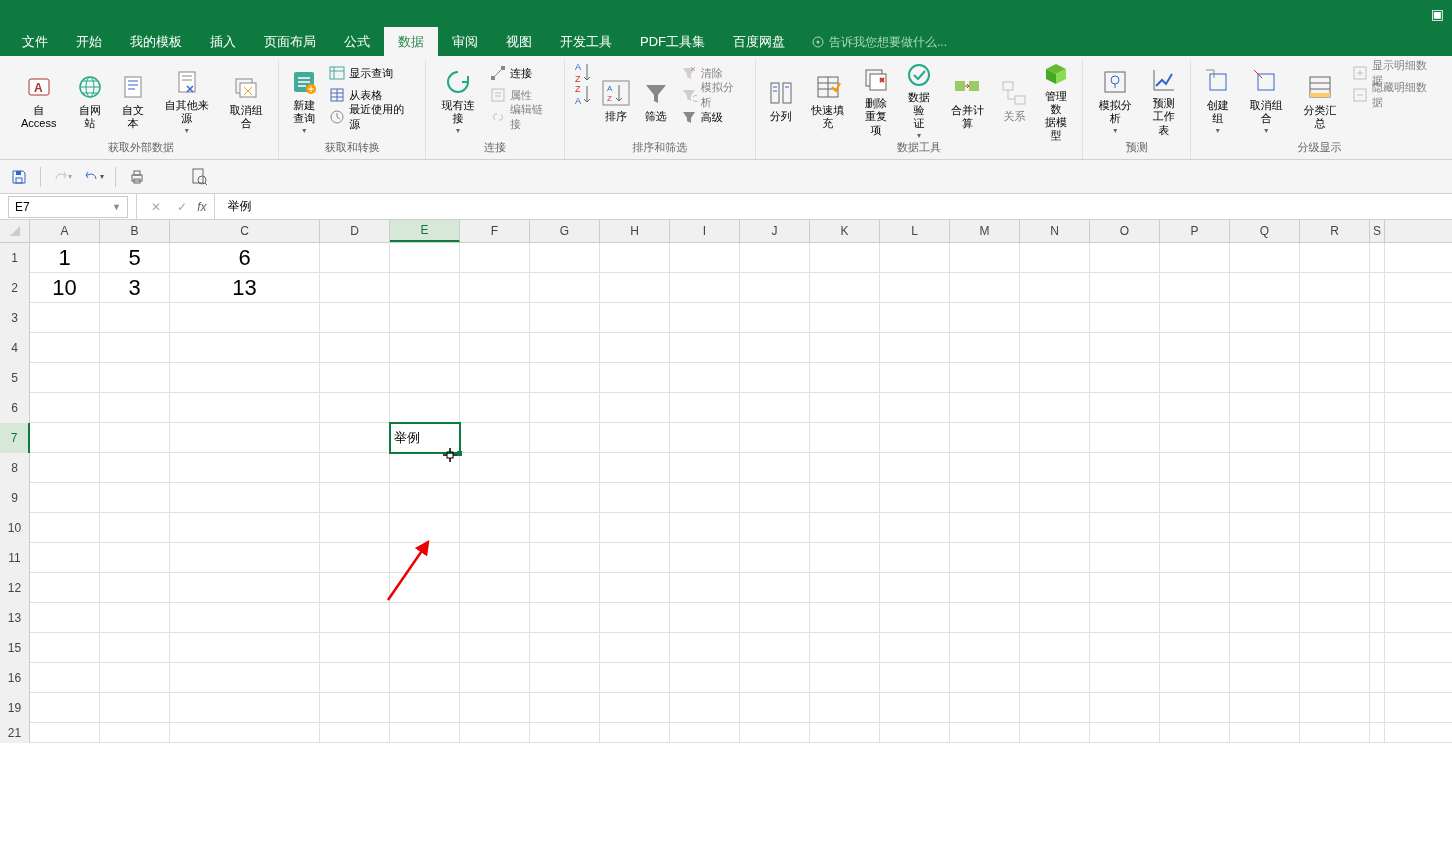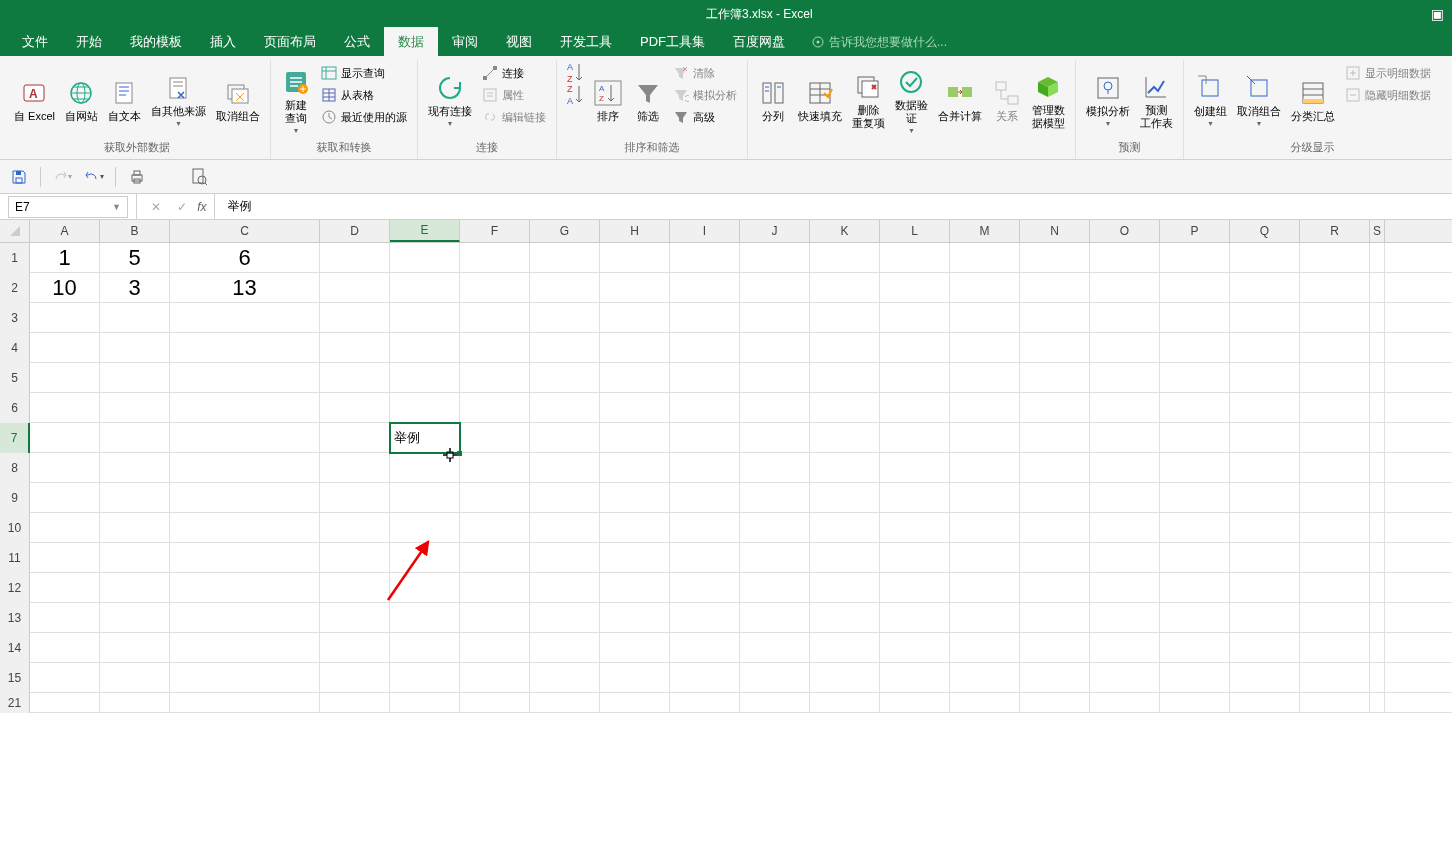--- a/index.html
+++ b/index.html
@@ -44,21 +44,20 @@
 .arrow-cursor { position: absolute; pointer-events: none; z-index: 10; }
 svg.icn { display: block; }
 .dcaret { font-size: 8px; color: #666; margin-top: 1px;}
 .disabled { opacity: 0.5; }
 </style>
 </head>
 <body>
 
 <div class="titlebar">
   <div style="width:80px"></div>
-  <div class="title">工作簿3.xlsx - Excel</div>
   <div class="winctrl">
     <span>▣</span>
   </div>
 </div>
 
 <div class="menubar" id="menubar">
     <div class="tab">文件</div>
     <div class="tab">开始</div>
     <div class="tab">我的模板</div>
     <div class="tab">插入</div>
@@ -83,21 +82,21 @@
 
   <div class="group">
     <div class="group-body" id="g1">
         <div class="rbtn">
           <div class="ricon">
             <svg width="28" height="28">
               <rect x="4" y="6" width="20" height="16" fill="#fff" stroke="#a33" rx="2"></rect>
               <text x="9" y="19" font-size="12" fill="#a33" font-weight="bold">A</text>
             </svg>
           </div>
-          <span>自 Excel</span>
+          <span>自 Access</span>
         </div>
         <div class="rbtn">
           <div class="ricon">
             <svg width="28" height="28">
               <circle cx="14" cy="14" r="10" fill="none" stroke="#2a8" stroke-width="1.5"></circle>
               <ellipse cx="14" cy="14" rx="4" ry="10" fill="none" stroke="#2a8"></ellipse>
               <path d="M4 14 H24 M6 8 H22 M6 20 H22" stroke="#2a8"></path>
             </svg>
           </div>
           <span>自网站</span>
@@ -349,20 +348,21 @@
             <svg width="28" height="28">
               <path d="M14 4 L24 9 L14 14 L4 9 Z" fill="#6b3"></path>
               <path d="M4 9 V19 L14 24 V14 Z" fill="#4a2"></path>
               <path d="M24 9 V19 L14 24 V14 Z" fill="#8d5"></path>
             </svg>
           </div>
           <span style="white-space:pre-line">管理数
 据模型</span>
         </div>
     </div>
+    <div class="group-label">数据工具</div>
   </div>
 
   <div class="group">
     <div class="group-body">
       <div class="rbtn">
           <div class="ricon">
             <svg width="28" height="28">
               <rect x="4" y="4" width="20" height="20" fill="none" stroke="#666"></rect>
               <circle cx="14" cy="12" r="4" fill="none" stroke="#36c"></circle>
               <path d="M14 16 V20" stroke="#36c"></path>
@@ -799,43 +799,65 @@
         <div class="cell" style="width: 70px; height: 30px;"></div>
         <div class="cell" style="width: 70px; height: 30px;"></div>
         <div class="cell" style="width: 70px; height: 30px;"></div>
         <div class="cell" style="width: 70px; height: 30px;"></div>
         <div class="cell" style="width: 70px; height: 30px;"></div>
         <div class="cell" style="width: 70px; height: 30px;"></div>
         <div class="cell" style="width: 70px; height: 30px;"></div>
         <div class="cell" style="width: 15px; height: 30px;"></div>
       </div>
       <div class="row" style="height: 30px;">
-        <div class="row-h" style="height: 30px;">14</div>
-        <div class="cell" style="width: 70px; height: 30px;"></div>
-        <div class="cell" style="width: 70px; height: 30px;"></div>
-        <div class="cell" style="width: 150px; height: 30px;"></div>
-        <div class="cell" style="width: 70px; height: 30px;"></div>
-        <div class="cell" style="width: 70px; height: 30px;"></div>
-        <div class="cell" style="width: 70px; height: 30px;"></div>
-        <div class="cell" style="width: 70px; height: 30px;"></div>
-        <div class="cell" style="width: 70px; height: 30px;"></div>
-        <div class="cell" style="width: 70px; height: 30px;"></div>
-        <div class="cell" style="width: 70px; height: 30px;"></div>
-        <div class="cell" style="width: 70px; height: 30px;"></div>
-        <div class="cell" style="width: 70px; height: 30px;"></div>
-        <div class="cell" style="width: 70px; height: 30px;"></div>
-        <div class="cell" style="width: 70px; height: 30px;"></div>
-        <div class="cell" style="width: 70px; height: 30px;"></div>
-        <div class="cell" style="width: 70px; height: 30px;"></div>
-        <div class="cell" style="width: 70px; height: 30px;"></div>
-        <div class="cell" style="width: 70px; height: 30px;"></div>
-        <div class="cell" style="width: 15px; height: 30px;"></div>
-      </div>
-      <div class="row" style="height: 30px;">
         <div class="row-h" style="height: 30px;">15</div>
+        <div class="cell" style="width: 70px; height: 30px;"></div>
+        <div class="cell" style="width: 70px; height: 30px;"></div>
+        <div class="cell" style="width: 150px; height: 30px;"></div>
+        <div class="cell" style="width: 70px; height: 30px;"></div>
+        <div class="cell" style="width: 70px; height: 30px;"></div>
+        <div class="cell" style="width: 70px; height: 30px;"></div>
+        <div class="cell" style="width: 70px; height: 30px;"></div>
+        <div class="cell" style="width: 70px; height: 30px;"></div>
+        <div class="cell" style="width: 70px; height: 30px;"></div>
+        <div class="cell" style="width: 70px; height: 30px;"></div>
+        <div class="cell" style="width: 70px; height: 30px;"></div>
+        <div class="cell" style="width: 70px; height: 30px;"></div>
+        <div class="cell" style="width: 70px; height: 30px;"></div>
+        <div class="cell" style="width: 70px; height: 30px;"></div>
+        <div class="cell" style="width: 70px; height: 30px;"></div>
+        <div class="cell" style="width: 70px; height: 30px;"></div>
+        <div class="cell" style="width: 70px; height: 30px;"></div>
+        <div class="cell" style="width: 70px; height: 30px;"></div>
+        <div class="cell" style="width: 15px; height: 30px;"></div>
+      </div>
+      <div class="row" style="height: 30px;">
+        <div class="row-h" style="height: 30px;">16</div>
+        <div class="cell" style="width: 70px; height: 30px;"></div>
+        <div class="cell" style="width: 70px; height: 30px;"></div>
+        <div class="cell" style="width: 150px; height: 30px;"></div>
+        <div class="cell" style="width: 70px; height: 30px;"></div>
+        <div class="cell" style="width: 70px; height: 30px;"></div>
+        <div class="cell" style="width: 70px; height: 30px;"></div>
+        <div class="cell" style="width: 70px; height: 30px;"></div>
+        <div class="cell" style="width: 70px; height: 30px;"></div>
+        <div class="cell" style="width: 70px; height: 30px;"></div>
+        <div class="cell" style="width: 70px; height: 30px;"></div>
+        <div class="cell" style="width: 70px; height: 30px;"></div>
+        <div class="cell" style="width: 70px; height: 30px;"></div>
+        <div class="cell" style="width: 70px; height: 30px;"></div>
+        <div class="cell" style="width: 70px; height: 30px;"></div>
+        <div class="cell" style="width: 70px; height: 30px;"></div>
+        <div class="cell" style="width: 70px; height: 30px;"></div>
+        <div class="cell" style="width: 70px; height: 30px;"></div>
+        <div class="cell" style="width: 70px; height: 30px;"></div>
+        <div class="cell" style="width: 15px; height: 30px;"></div>
+      </div>
+      <div class="row" style="height: 30px;">
+        <div class="row-h" style="height: 30px;">19</div>
         <div class="cell" style="width: 70px; height: 30px;"></div>
         <div class="cell" style="width: 70px; height: 30px;"></div>
         <div class="cell" style="width: 150px; height: 30px;"></div>
         <div class="cell" style="width: 70px; height: 30px;"></div>
         <div class="cell" style="width: 70px; height: 30px;"></div>
         <div class="cell" style="width: 70px; height: 30px;"></div>
         <div class="cell" style="width: 70px; height: 30px;"></div>
         <div class="cell" style="width: 70px; height: 30px;"></div>
         <div class="cell" style="width: 70px; height: 30px;"></div>
         <div class="cell" style="width: 70px; height: 30px;"></div>

